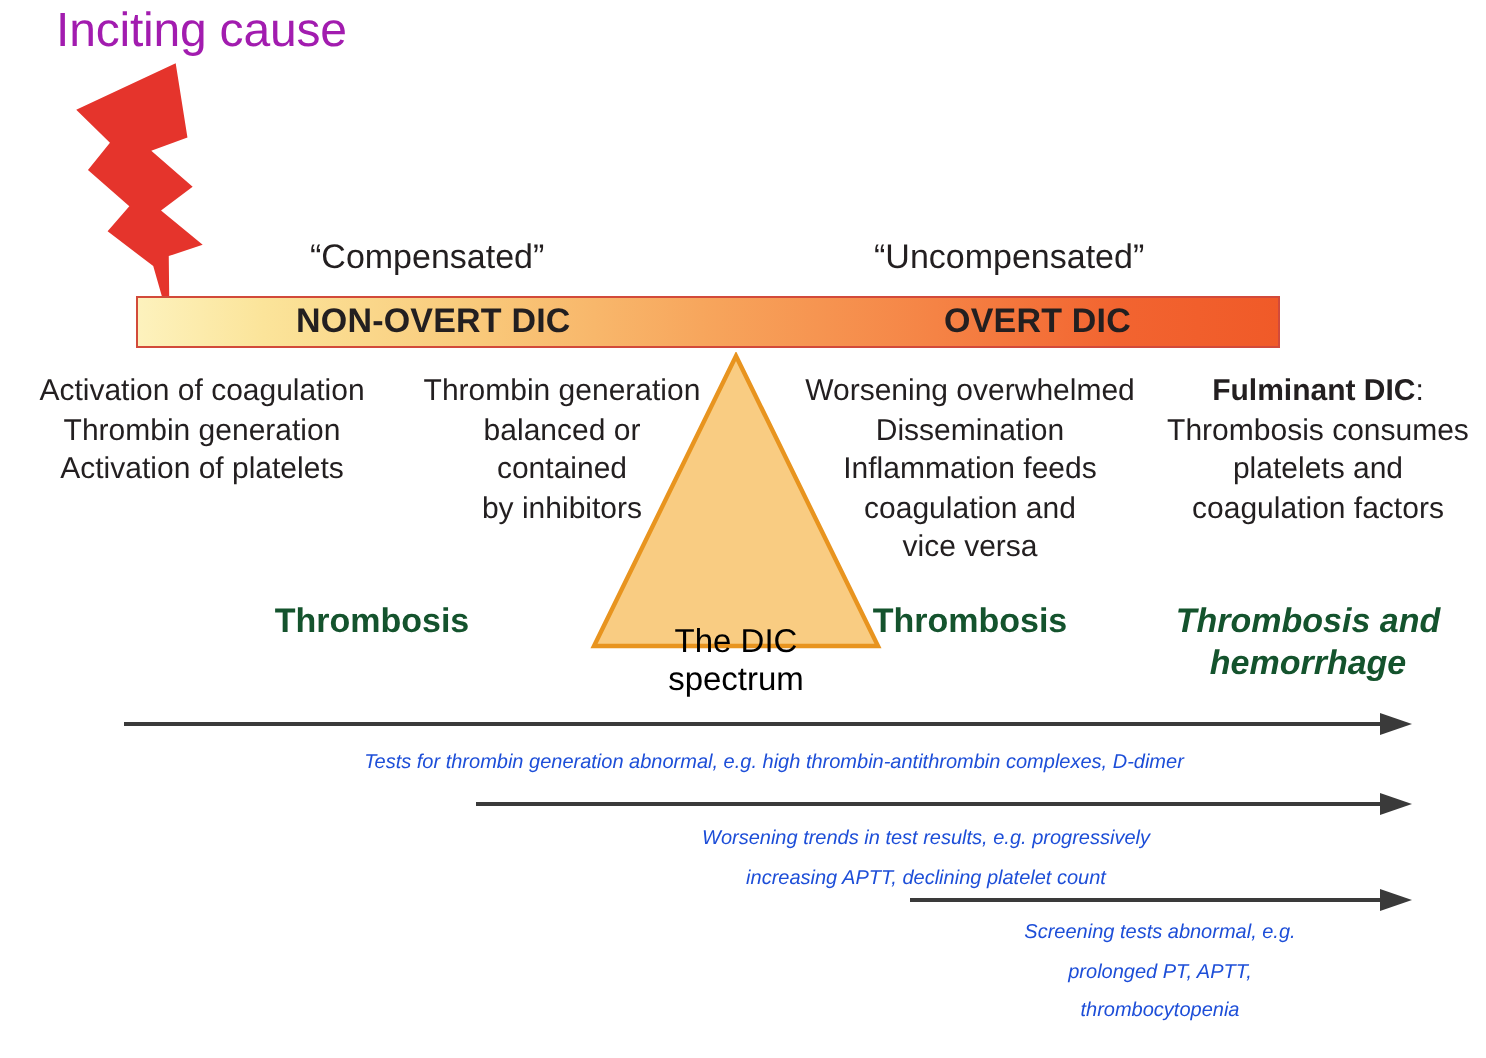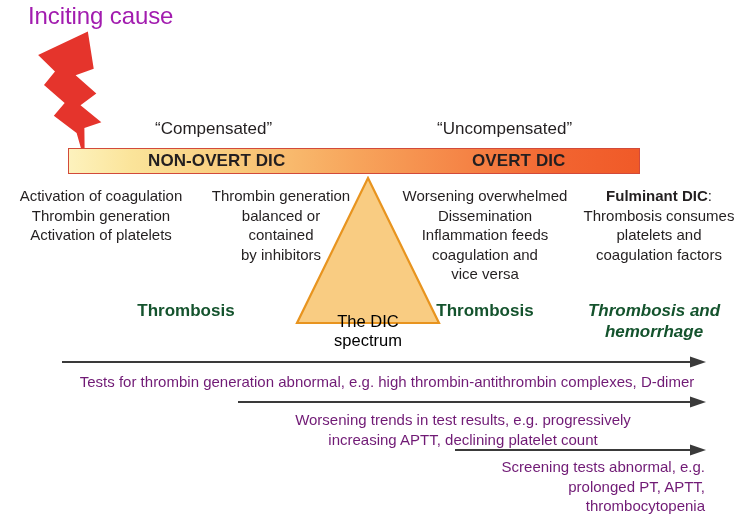--- a/index.html
+++ b/index.html
@@ -127,28 +127,29 @@
 
   
   .arrow-line {
     position: absolute;
     height: 12px;
   }
   .arrow-line svg { display: block; }
 
   .arrow-caption {
     position: absolute;
-    font-size: 15px;
+    font-size: 10px;
     line-height: 19.5px;
-    color: #701a75;
-    text-align: center;
+    color: #1d4ed8;
+    text-align: center;
+    font-style: italic;
   }
   .cap-1 { left: 40px;  top: 372px; width: 694px; }
   .cap-2 { left: 230px; top: 410px; width: 466px; }
-  .cap-3 { left: 455px; top: 457px; width: 250px; text-align: right; }
+  .cap-3 { left: 455px; top: 457px; width: 250px; }
 
   .arr-1 { left: 62px;  top: 356px; }
   .arr-2 { left: 238px; top: 396px; }
   .arr-3 { left: 455px; top: 444px; }
 </style>
 </head>
 <body>
 
 <div id="canvas">
 

